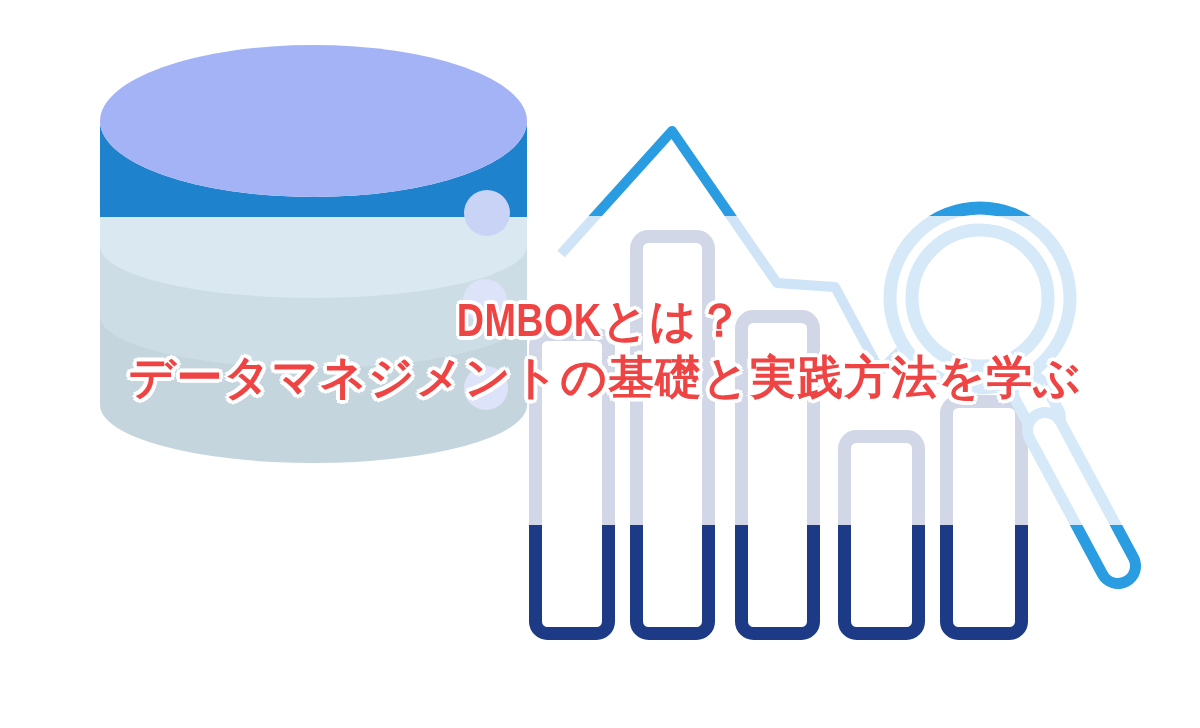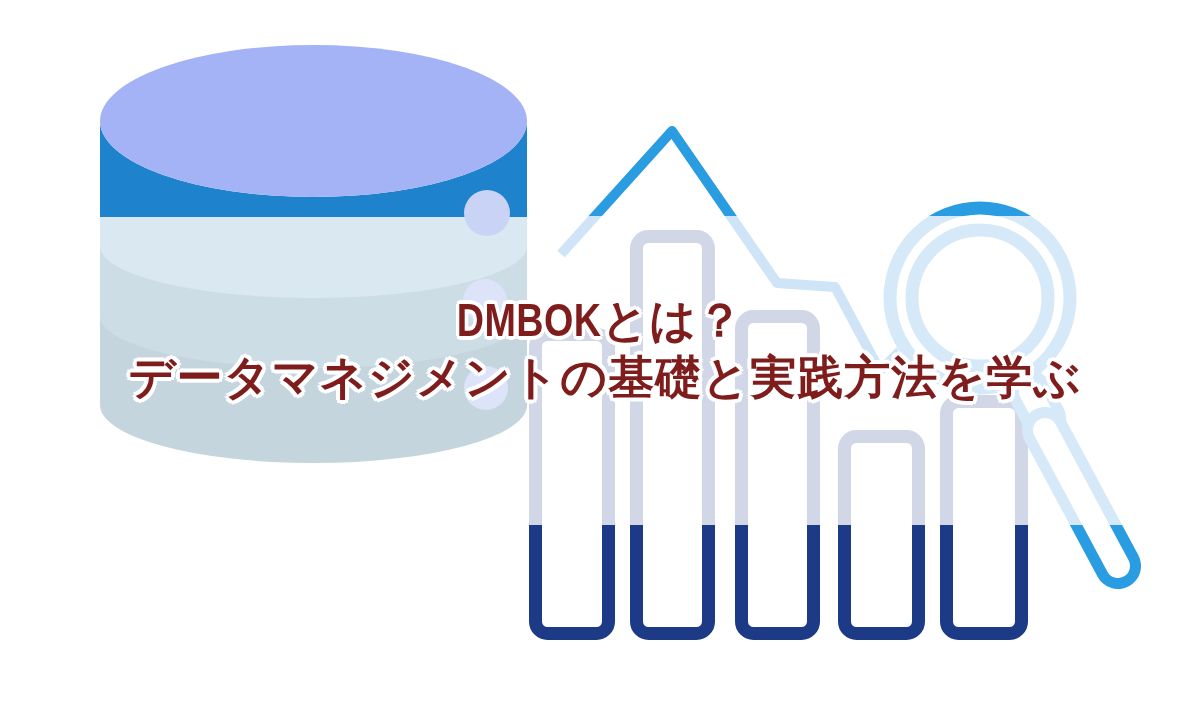--- a/index.html
+++ b/index.html
@@ -14,21 +14,21 @@
   .stage svg.illustration {
     position: absolute;
     left: 0; top: 0;
   }
   .title-block {
     position: absolute;
     top: 293px;
     left: 0;
     width: 100%;
     text-align: center;
-    color: #7f1d1d;
+    color: #ef4444;
     font-weight: 700;
     margin: 0;
   }
   .title-line {
     margin: 0;
     text-shadow:
       4px 0 0 #ffffff, -4px 0 0 #ffffff,
       0 4px 0 #ffffff, 0 -4px 0 #ffffff,
       3px 3px 0 #ffffff, -3px 3px 0 #ffffff,
       3px -3px 0 #ffffff, -3px -3px 0 #ffffff;

